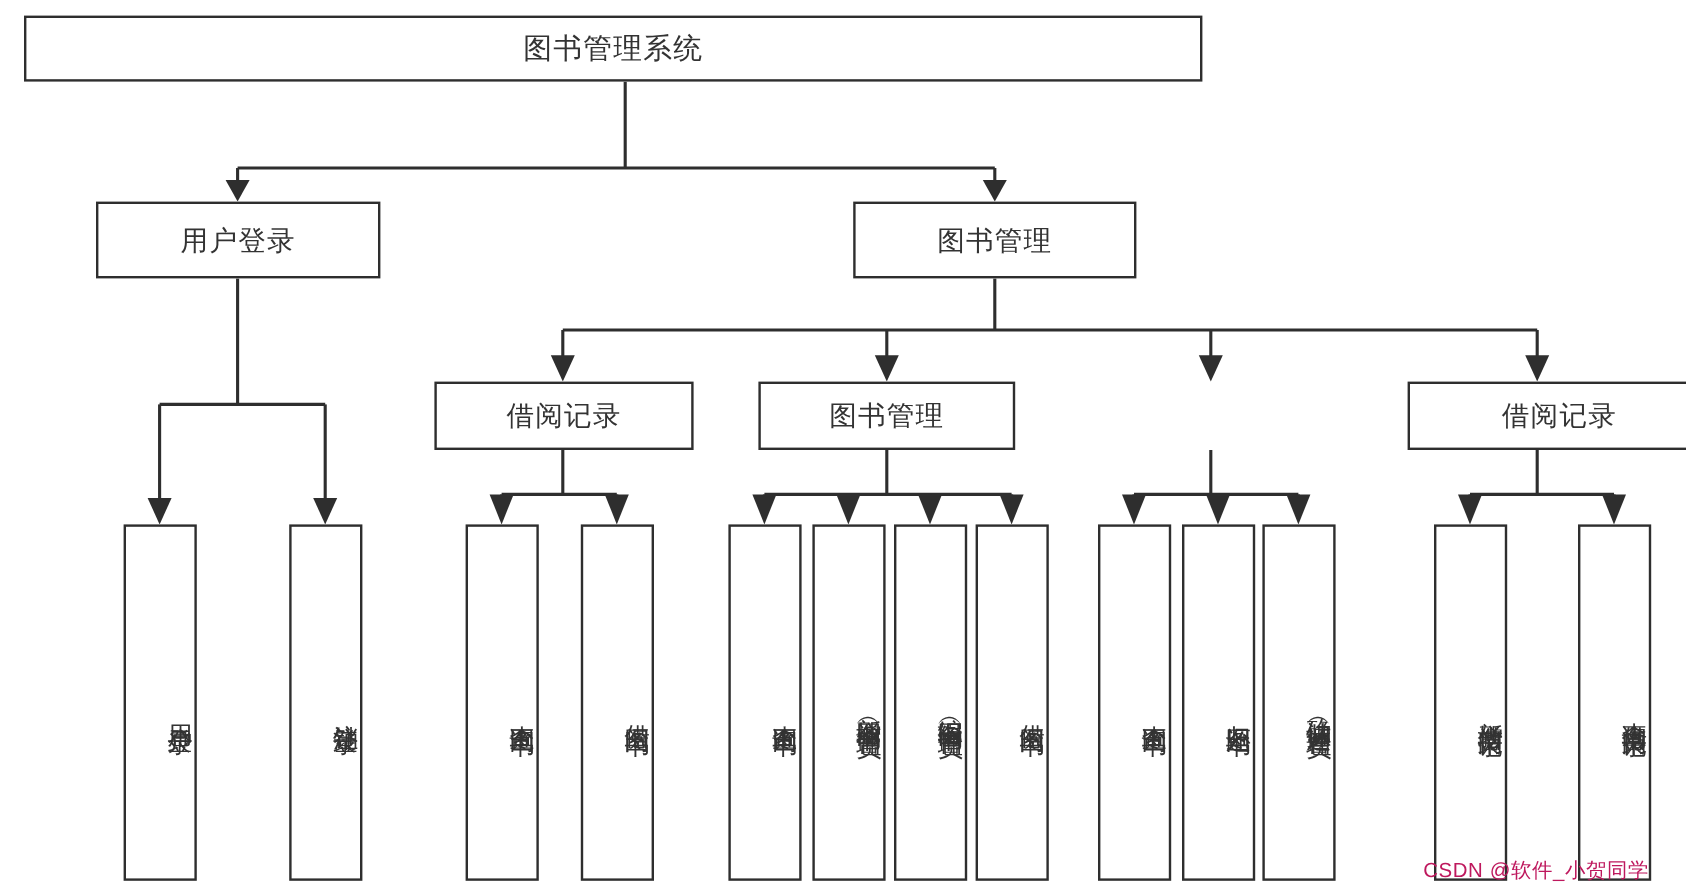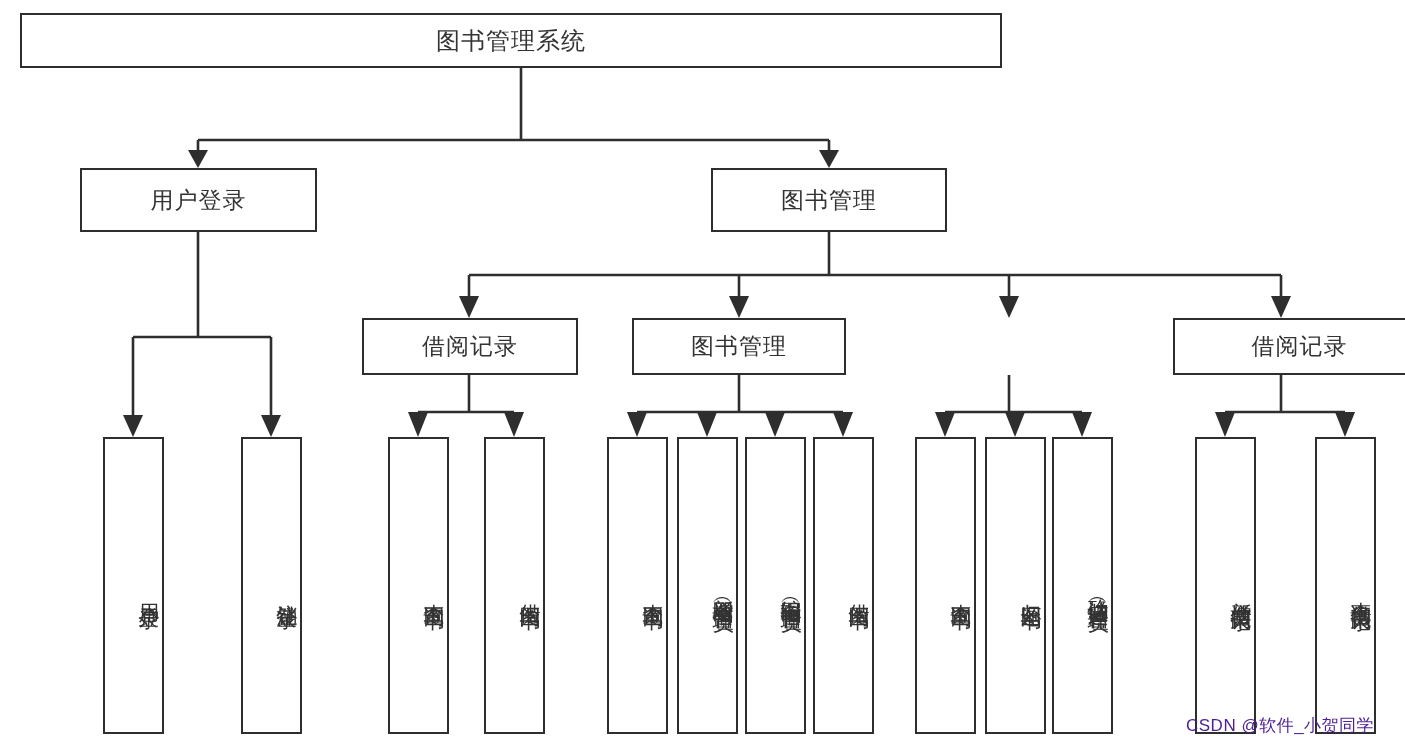--- a/index.html
+++ b/index.html
@@ -17,21 +17,21 @@
              padding-top:10px;align-items:flex-start;justify-content:center;}
 
   .node.root{font-size:24px;}
 
   svg.links{position:absolute;left:0;top:0;width:1405px;height:747px;
             pointer-events:none;}
   svg.links path,svg.links line{stroke:#2e2e2e;stroke-width:2.6;fill:none;}
   svg.links polygon{fill:#2e2e2e;}
 
   .watermark{position:absolute;left:1186px;top:714px;font-size:17px;
-             color:#4c1d95;letter-spacing:0.5px;white-space:nowrap;}
+             color:#be185d;letter-spacing:0.5px;white-space:nowrap;}
 </style>
 </head>
 <body>
 
 <div id="stage">
 
   <svg class="links" viewBox="0 0 1405 747">
 
     <line x1="521" y1="68" x2="521" y2="140"></line>
 

